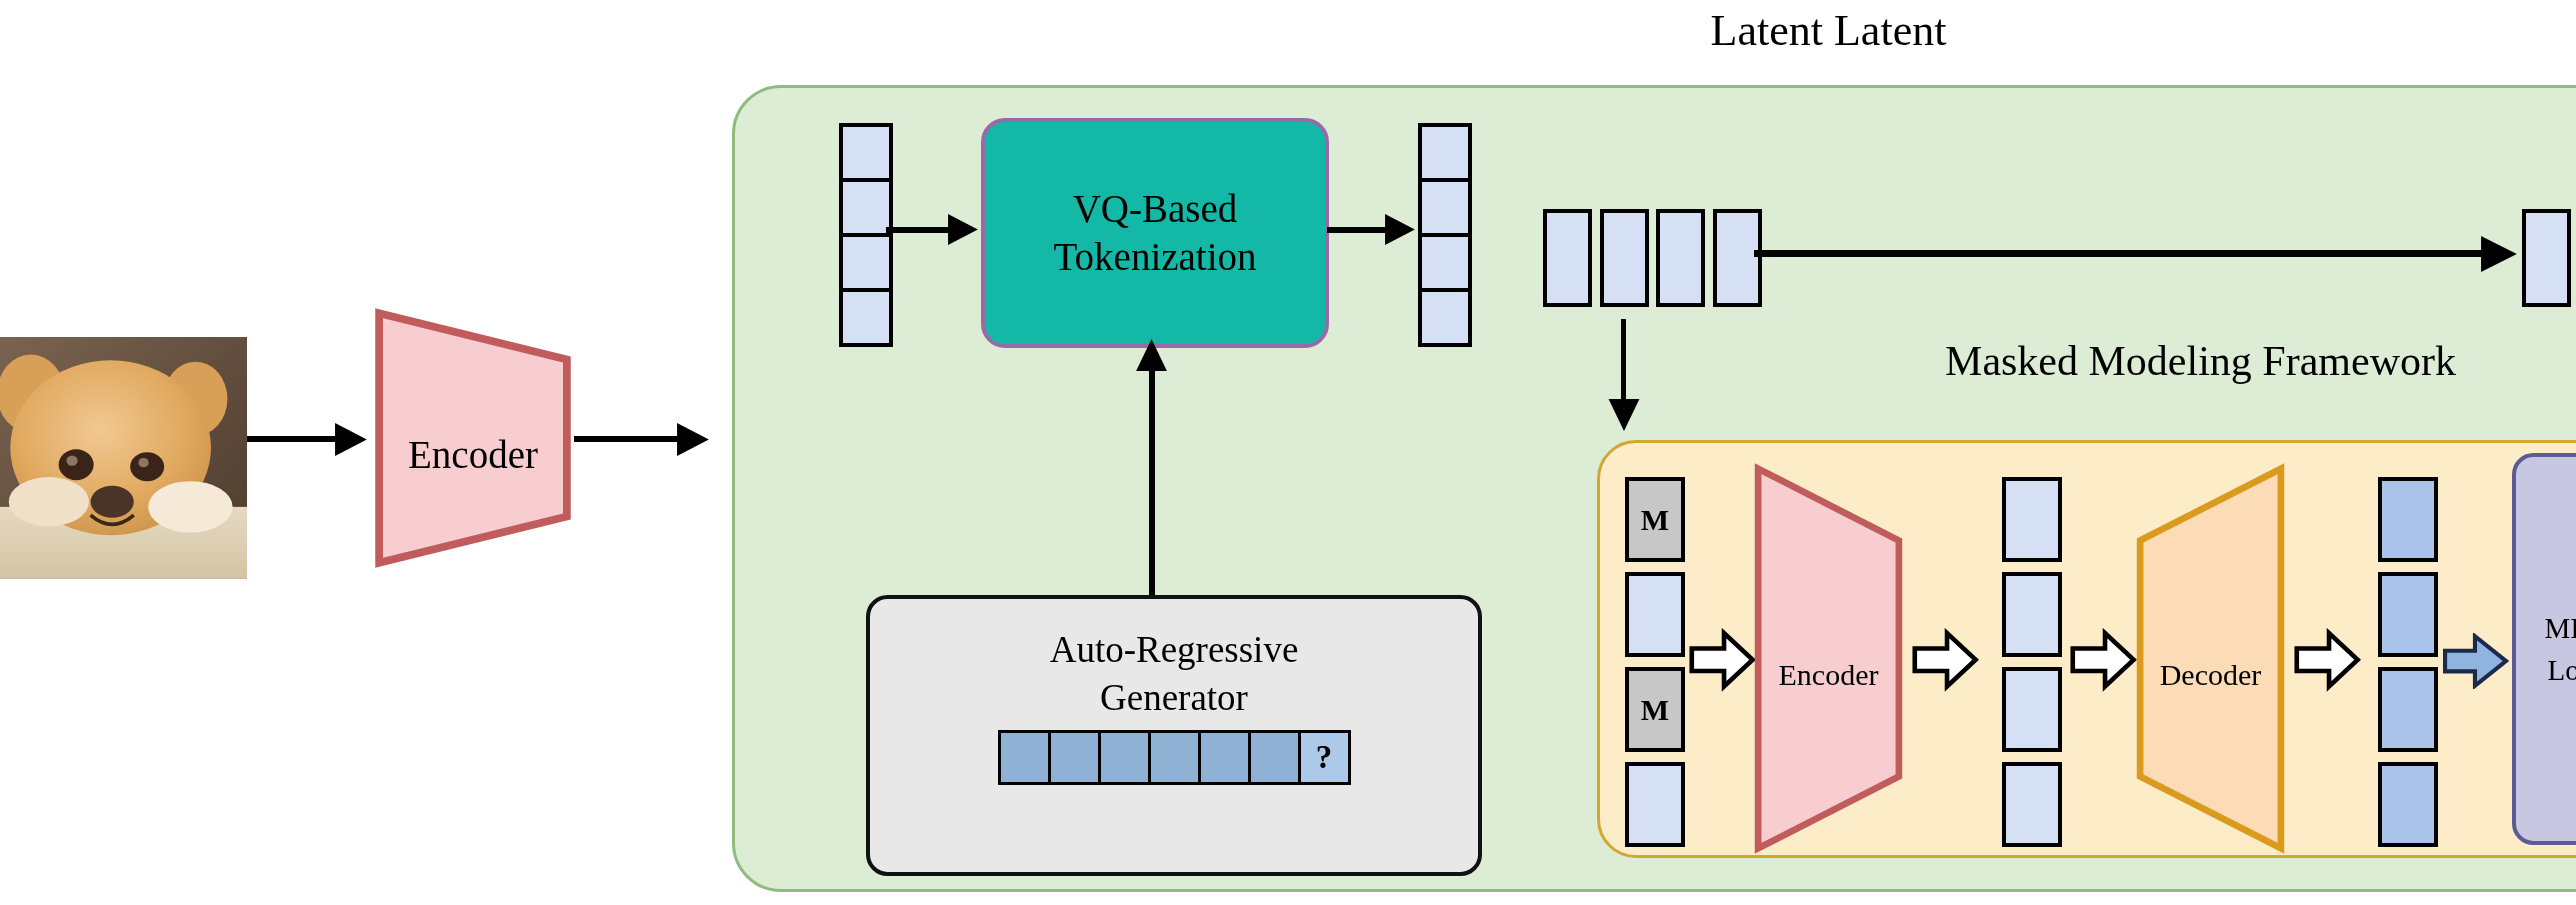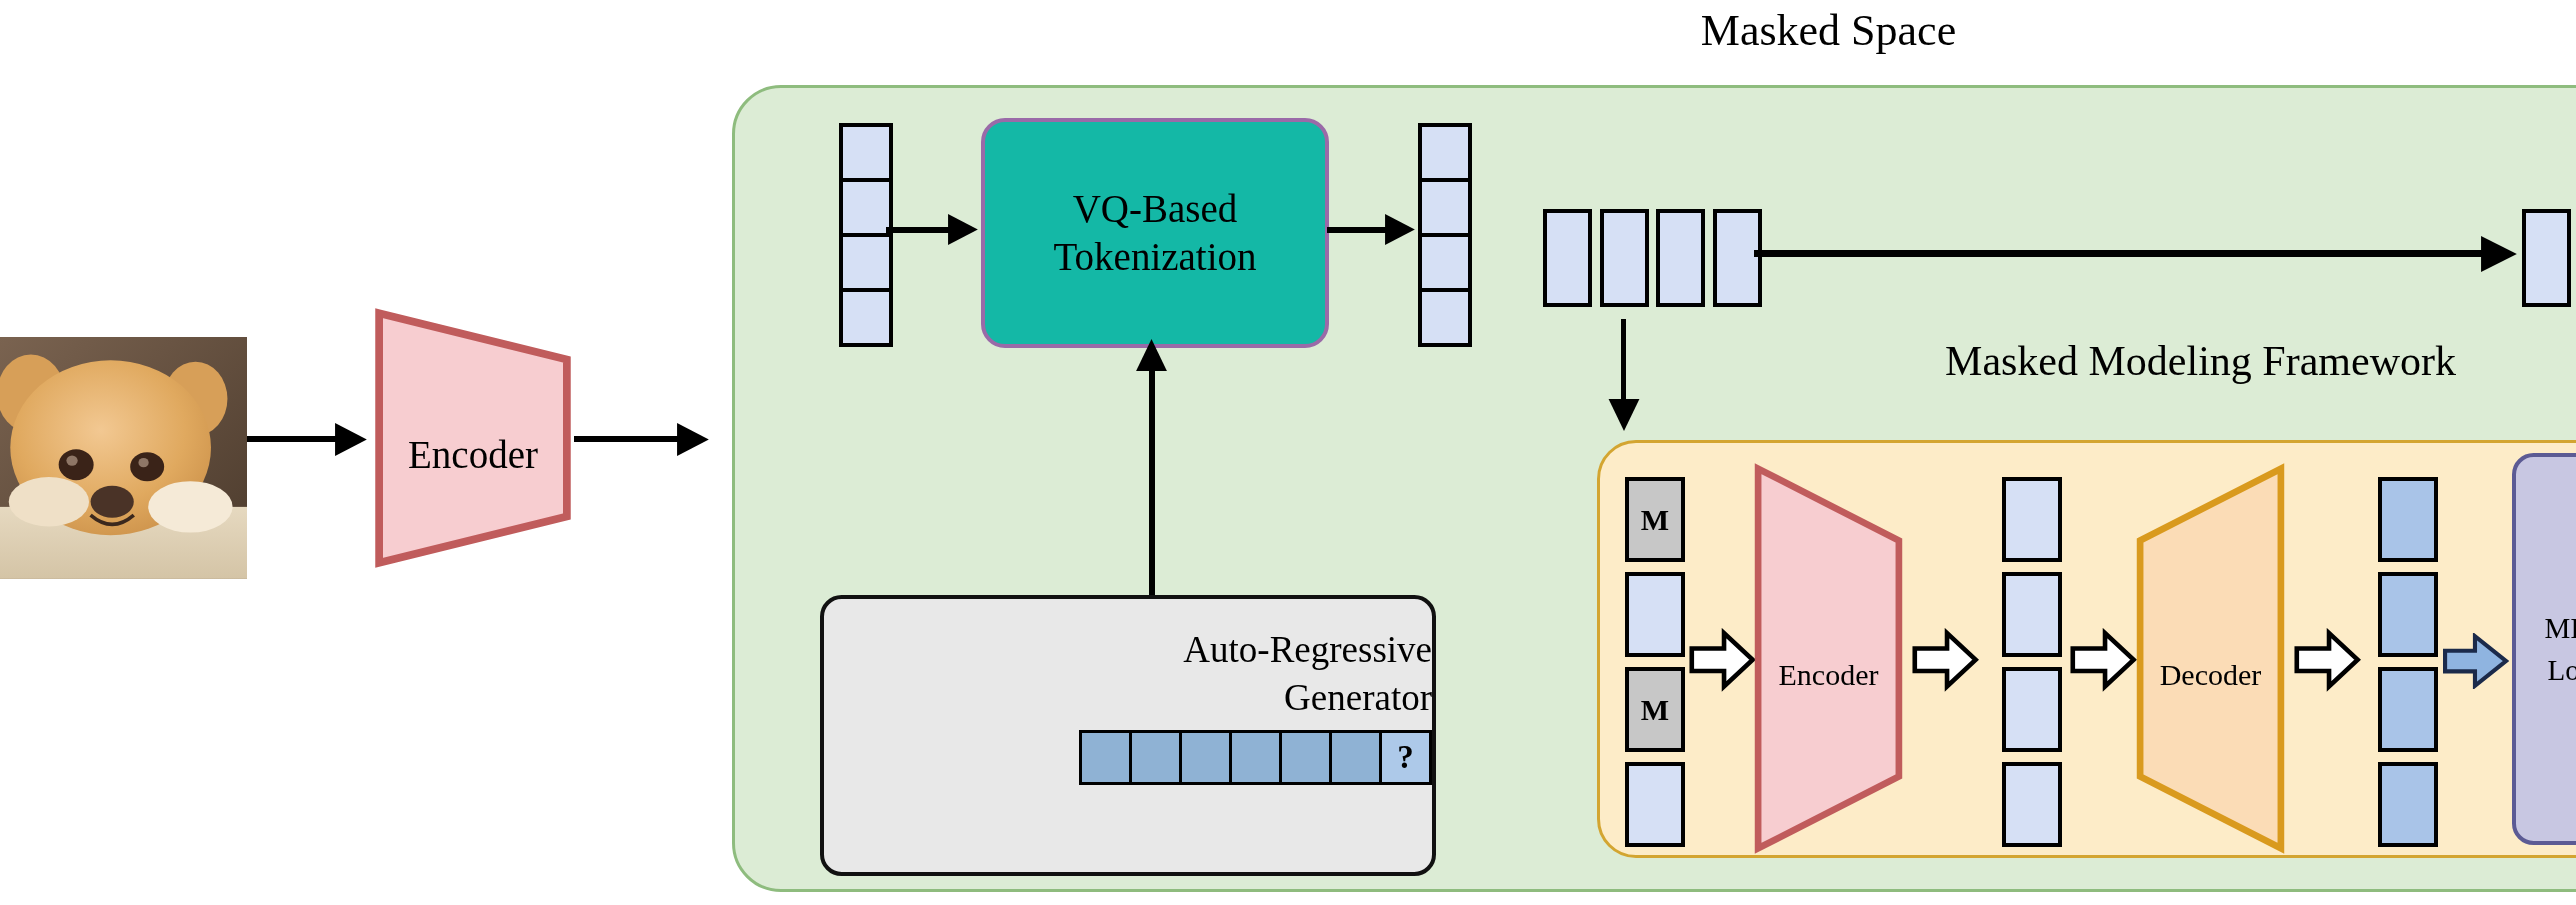--- a/index.html
+++ b/index.html
@@ -19,23 +19,23 @@
   .trap svg{display:block;overflow:visible;}
   .trap-label{position:absolute;left:0;top:16px;width:100%;height:100%;
       display:flex;align-items:center;justify-content:center;
       font-size:39px;color:#000;pointer-events:none;}
 
   
   .vq-box{left:981px;top:118px;width:340px;height:222px;
       background:#14b8a6;border:4.6px solid #9a6aa8;border-radius:24px;
       display:flex;flex-direction:column;align-items:center;justify-content:center;
       font-size:39px;line-height:1.22;color:#000;}
-  .ar-box{left:820px;top:595px;width:608px;height:273px;
+  .ar-box{left:866px;top:595px;width:608px;height:273px;
       background:#e8e8e8;border:4.1px solid #111;border-radius:21.6px;
-      display:flex;flex-direction:column;align-items:flex-end;font-size:37px;color:#000;}
+      display:flex;flex-direction:column;align-items:center;font-size:37px;color:#000;}
   .mim-box{left:2512px;top:453px;width:118px;height:384px;
       background:#c8c7e2;border:4.6px solid #5c5b94;border-radius:21.6px;
       display:flex;flex-direction:column;align-items:center;justify-content:center;
       font-size:29px;line-height:1.45;color:#000;}
 
   
   .vstack{position:absolute;display:flex;flex-direction:column;
       border:4.1px solid #000;background:#fff;}
   .vstack > div{width:100%;background:#d6e0f5;border-bottom:4.1px solid #000;}
   .vstack > div:last-child{border-bottom:none;}
@@ -109,21 +109,21 @@
       <polygon points="8,8 372,98 372,402 8,492" fill="#f7cdd0" stroke="#c05c5c" stroke-width="15"></polygon>
     </svg>
     <div class="trap-label">Encoder</div>
   </div>
 
   <div class="ln abs" style="left:574px;top:436px;width:108px;height:6.2px;"></div>
   <svg class="abs" style="left:677px;top:419px;" width="36" height="41" viewBox="0 0 70 80">
     <polygon points="0,8 62,40 0,72" fill="#000"></polygon>
   </svg>
 
-  <div class="ttl abs" style="left:1674px;top:5.2px;width:309px;">Masked Space</div>
+  <div class="ttl abs" style="left:1674px;top:5.2px;width:309px;">Latent Latent</div>
 
   <div class="abs latent-box"></div>
 
   <div class="vstack" style="left:839px;top:123px;width:46px;height:216px;">
     <div style="height:25%"></div>
     <div style="height:25%"></div>
     <div style="height:25%"></div>
     <div style="height:25%"></div>
   </div>
 

